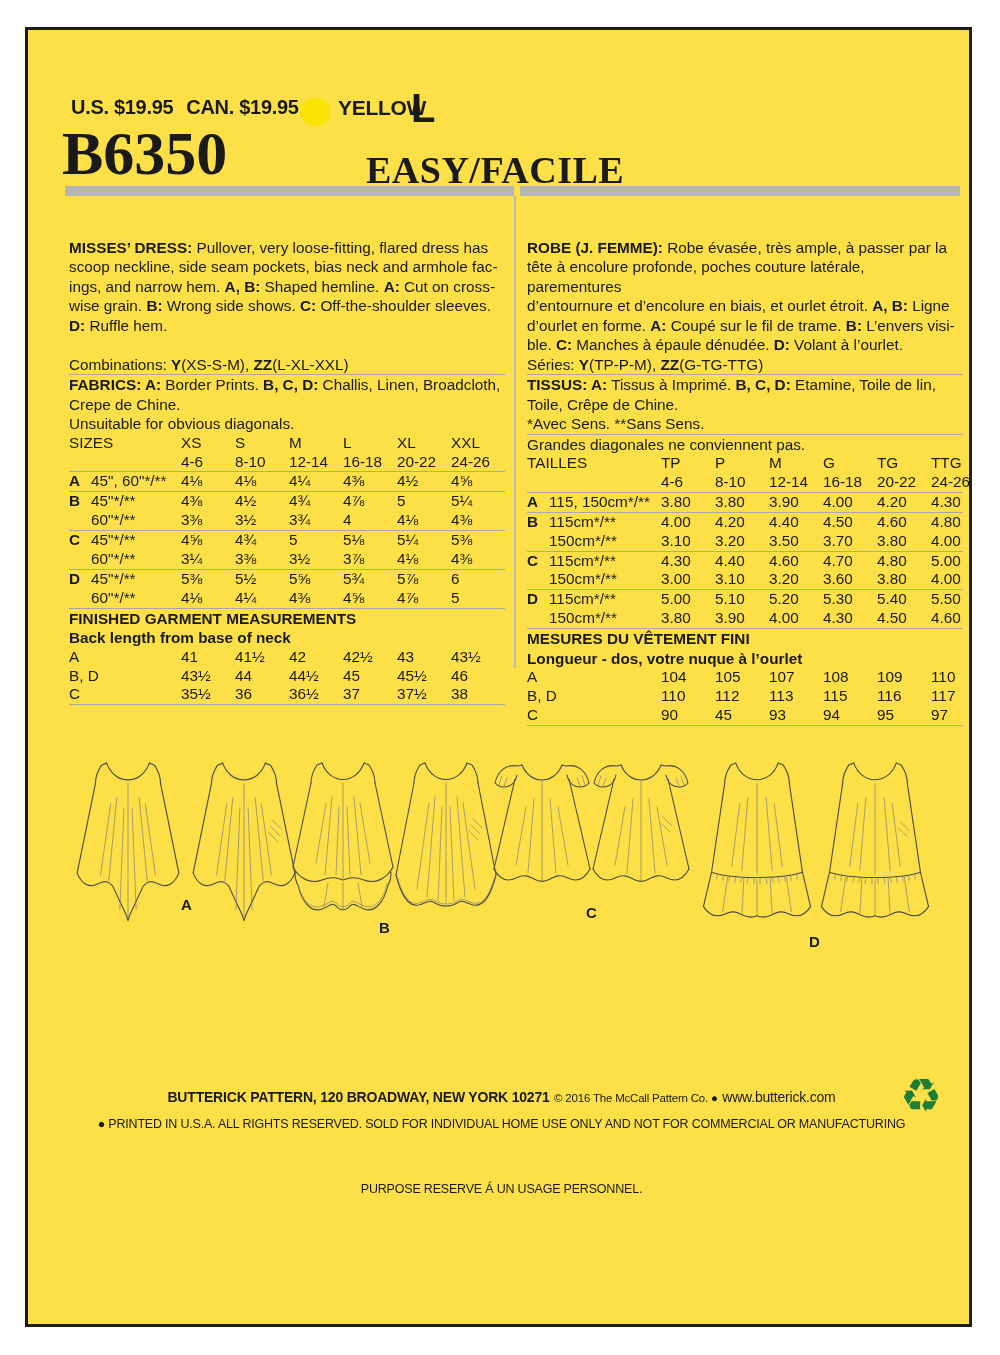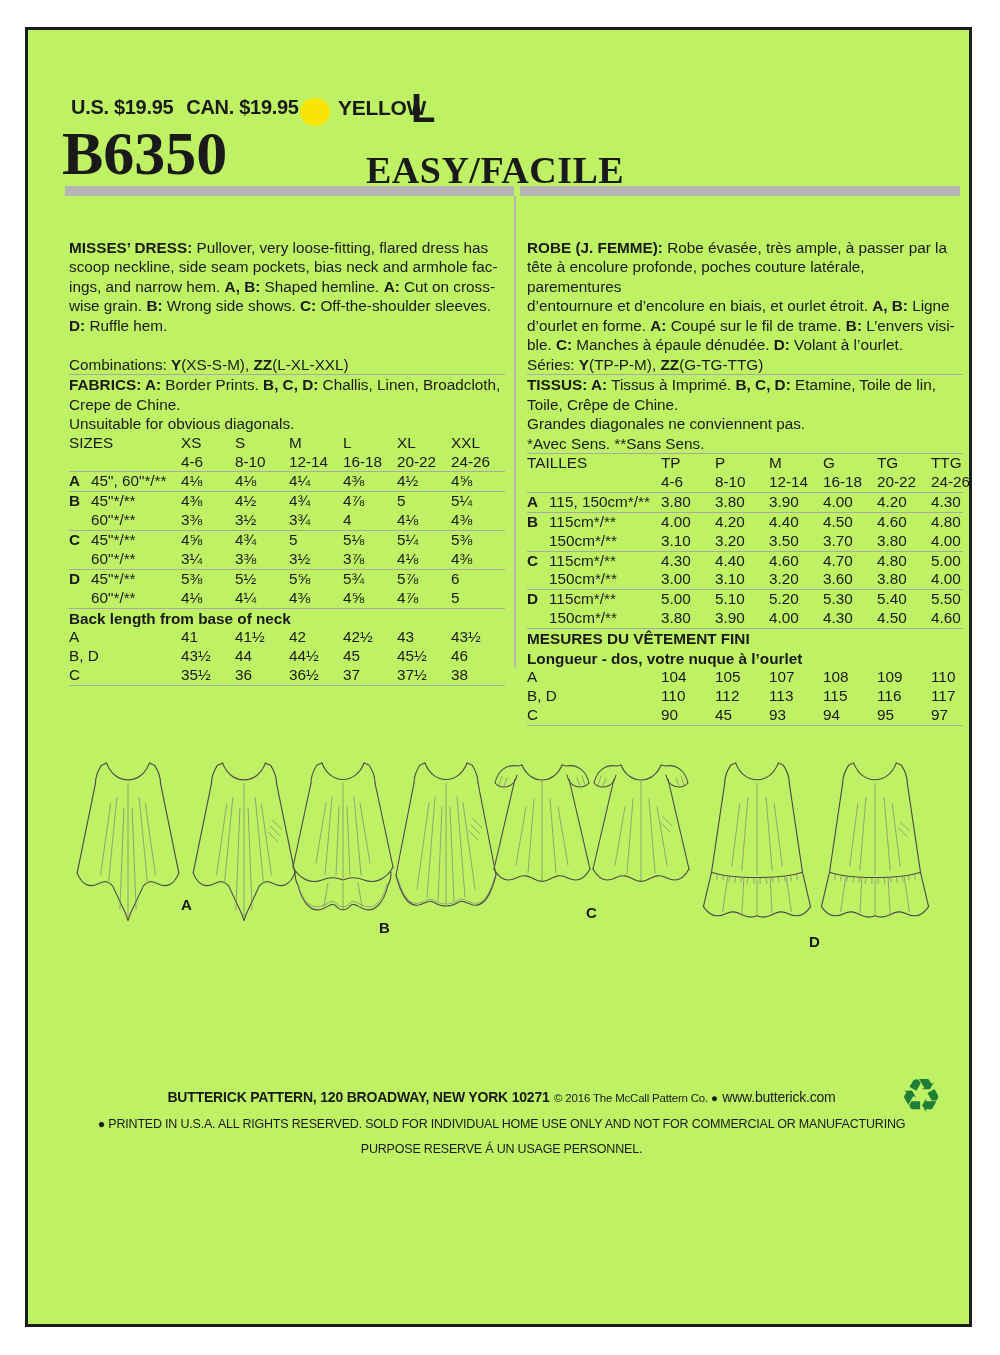--- a/index.html
+++ b/index.html
@@ -1,17 +1,17 @@
 <!DOCTYPE html>
 <html><head>
 <meta charset="utf-8">
 <style>
   html,body{margin:0;padding:0;background:#fff;}
   body{width:1000px;height:1355px;position:relative;font-family:"Liberation Sans",sans-serif;color:#1a1a1a;overflow:hidden;}
-  .sheet{position:absolute;left:25px;top:27px;width:947px;height:1300px;border:3px solid #1c1c1c;background:#bef264;box-sizing:border-box;}
+  .sheet{position:absolute;left:25px;top:27px;width:947px;height:1300px;border:3px solid #1c1c1c;background:#fde047;box-sizing:border-box;}
   
   .price-line{position:absolute;left:43px;top:66px;font-weight:bold;font-size:20px;letter-spacing:-0.3px;white-space:nowrap;}
   .price-line .gap{display:inline-block;width:13px;}
   .color-dot{position:absolute;left:272px;top:68px;width:30px;height:28px;border-radius:50%;}
   .color-name{position:absolute;left:310px;top:66px;font-weight:bold;font-size:21px;letter-spacing:-0.3px;}
   .size-letter{position:absolute;left:383px;top:56px;font-weight:bold;font-size:40px;letter-spacing:-1px;}
   .pattern-number{position:absolute;left:34px;top:88px;font-family:"Liberation Serif",serif;font-weight:bold;font-size:62px;letter-spacing:0px;}
   .difficulty{position:absolute;left:338px;top:118px;font-family:"Liberation Serif",serif;font-weight:bold;font-size:38px;letter-spacing:0.5px;}
   .gray-bar{position:absolute;top:156px;height:10px;background:#b5b5b5;}
   .gray-bar.left{left:37px;width:449px;}
@@ -39,21 +39,21 @@
   .dress path{fill:none;stroke:#4a4a4a;stroke-width:1.1;stroke-linecap:round;stroke-linejoin:round;}
   .dress .thin{stroke:#7a7a7a;stroke-width:0.65;}
   .view-label{position:absolute;font-weight:bold;font-size:15px;}
   
   .footer-line{position:absolute;left:0;width:947px;text-align:center;white-space:nowrap;}
   .f1{top:1058px;}
   .f1 .addr{font-weight:bold;font-size:14px;letter-spacing:-0.2px;}
   .f1 .copy{font-size:11.5px;letter-spacing:-0.2px;text-align:right;}
   .f1 .url{font-size:14px;letter-spacing:-0.2px;}
   .f2{top:1087px;font-size:12.5px;letter-spacing:-0.2px;}
-  .f3{top:1112px;font-size:12.5px;letter-spacing:-0.2px;}
+  .f3{top:1152px;font-size:12.5px;letter-spacing:-0.2px;}
   .recycle{position:absolute;left:872px;top:1042px;font-size:47px;line-height:1;}
 </style>
 </head>
 <body>
 
 <div class="sheet">
 
   <div class="price-line"><span>U.S. $19.95</span><span class="gap"></span><span>CAN. $19.95</span></div>
   <div class="color-dot" style="background: rgb(248, 229, 4);"></div>
   <div class="color-name">YELLOW</div>
@@ -152,20 +152,21 @@
           <span class="tletter tletter"></span>
           <span class="tlabel">60"*/**</span>
           <span class="tval">4⅛</span>
           <span class="tval">4¼</span>
           <span class="tval">4⅜</span>
           <span class="tval">4⅝</span>
           <span class="tval">4⅞</span>
           <span class="tval">5</span>
         </div>
       </div>
+    <div class="meas-title">FINISHED GARMENT MEASUREMENTS</div>
     <div class="meas-title">Back length from base of neck</div>
     <div>
         <div class="trow">
           <span class="tlabel2">A</span>
           <span class="tval">41</span>
           <span class="tval">41½</span>
           <span class="tval">42</span>
           <span class="tval">42½</span>
           <span class="tval">43</span>
           <span class="tval">43½</span>
@@ -188,22 +189,22 @@
           <span class="tval">37½</span>
           <span class="tval">38</span>
         </div>
       </div>
   </div>
 
   <div class="col fr">
     <div class="desc"><b>ROBE (J. FEMME):</b> Robe évasée, très ample, à passer par la<br>tête à encolure profonde, poches couture latérale, parementures<br>d’entournure et d’encolure en biais, et ourlet étroit. <b>A, B:</b> Ligne<br>d’ourlet en forme. <b>A:</b> Coupé sur le fil de trame. <b>B:</b> L’envers visi-<br>ble. <b>C:</b> Manches à épaule dénudée. <b>D:</b> Volant à l’ourlet.</div>
     <div class="u-rule">Séries: <b>Y</b>(TP-P-M), <b>ZZ</b>(G-TG-TTG)</div>
     <div><b>TISSUS: A:</b> Tissus à Imprimé. <b>B, C, D:</b> Etamine, Toile de lin,<br>Toile, Crêpe de Chine.</div>
+    <div class="note u-rule">*Avec Sens. **Sans Sens.</div>
     <div class="note">Grandes diagonales ne conviennent pas.</div>
-    <div class="note u-rule">*Avec Sens. **Sans Sens.</div>
     <div>
         <div class="trow">
           <span class="tlabel2">TAILLES</span>
           <span class="tval">TP</span>
           <span class="tval">P</span>
           <span class="tval">M</span>
           <span class="tval">G</span>
           <span class="tval">TG</span>
           <span class="tval">TTG</span>
         </div>

